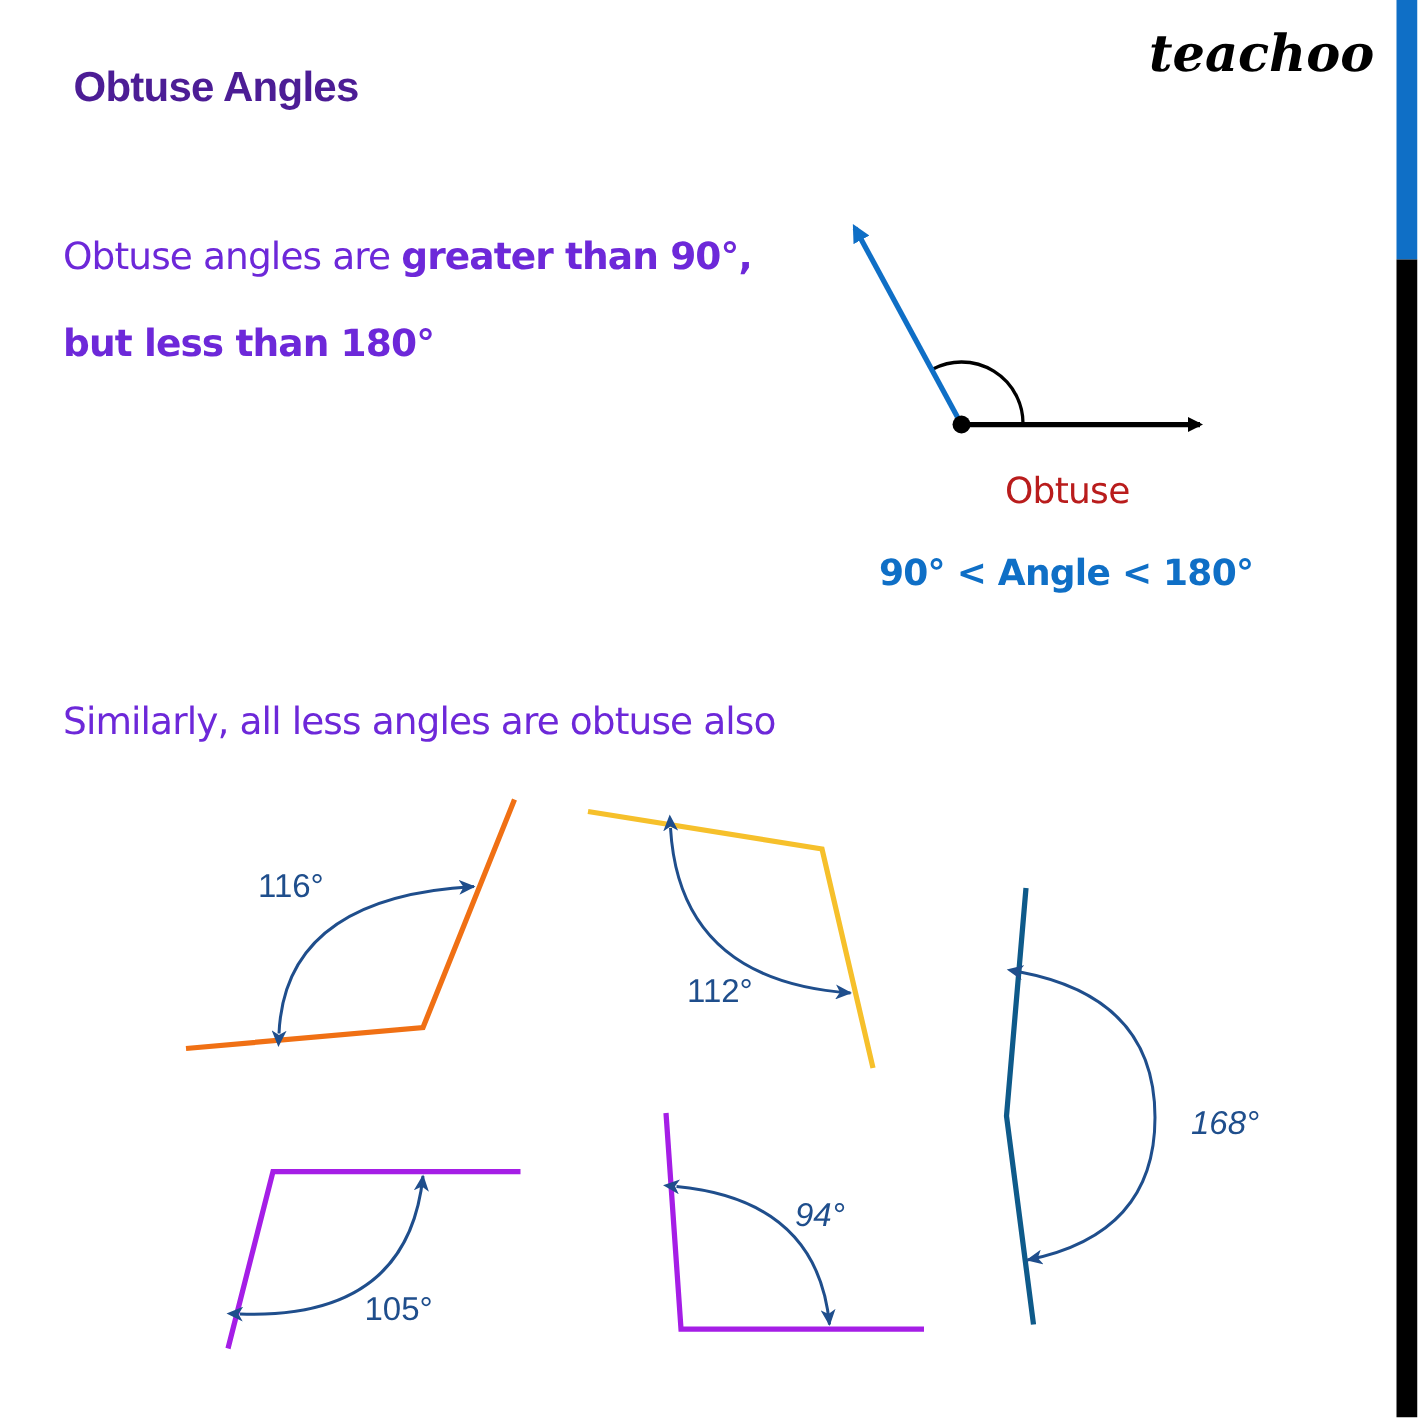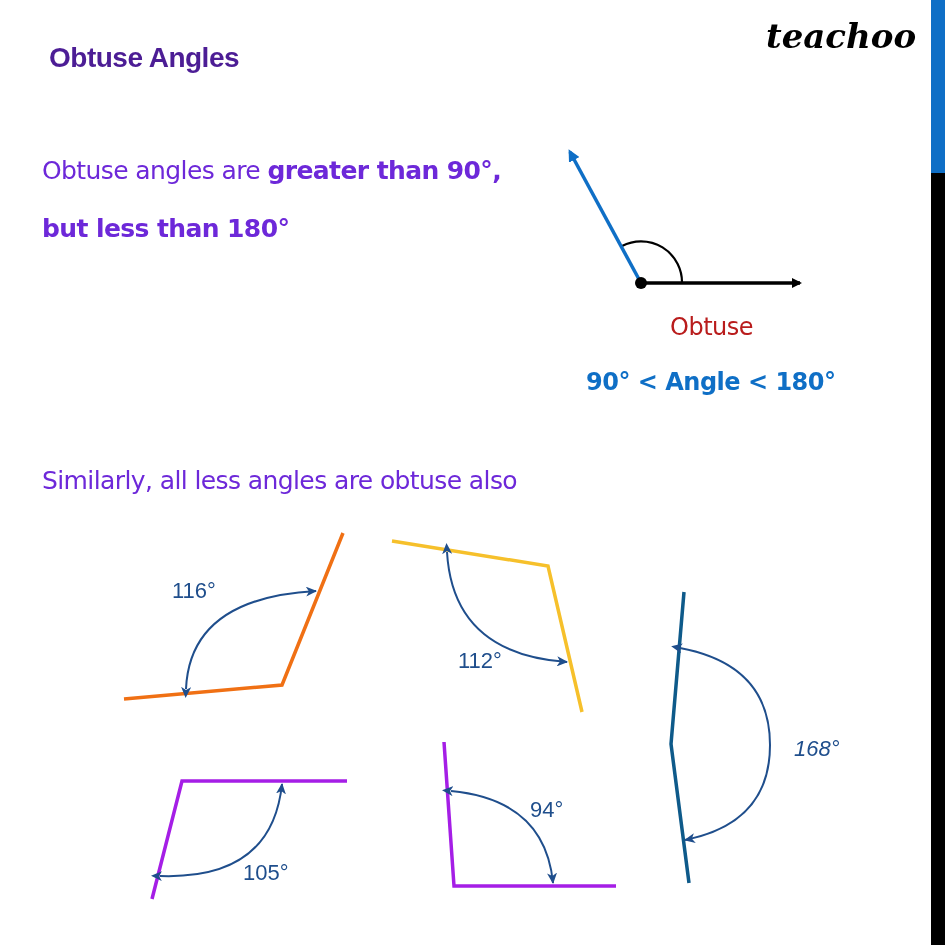--- a/index.html
+++ b/index.html
@@ -105,13 +105,13 @@
 
 <div class="obtuse-label">Obtuse</div>
 <div class="range-label">90° &lt; Angle &lt; 180°</div>
 
 <div class="text-line line3">Similarly, all less angles are obtuse also</div>
 
 <div class="deg-label" style="left:172px; top:578px;">116°</div>
 <div class="deg-label" style="left:436px; top:648px;margin-left:22px;">112°</div>
 <div class="deg-label" style="left:794px; top:736px;font-style:italic;">168°</div>
 <div class="deg-label" style="left:243px; top:860px;">105°</div>
-<div class="deg-label" style="left:530px; top:797px;">94°</div>
+<div class="deg-label" style="left:530px; top:797px;font-style:italic;">94°</div>
 
 </body></html>

